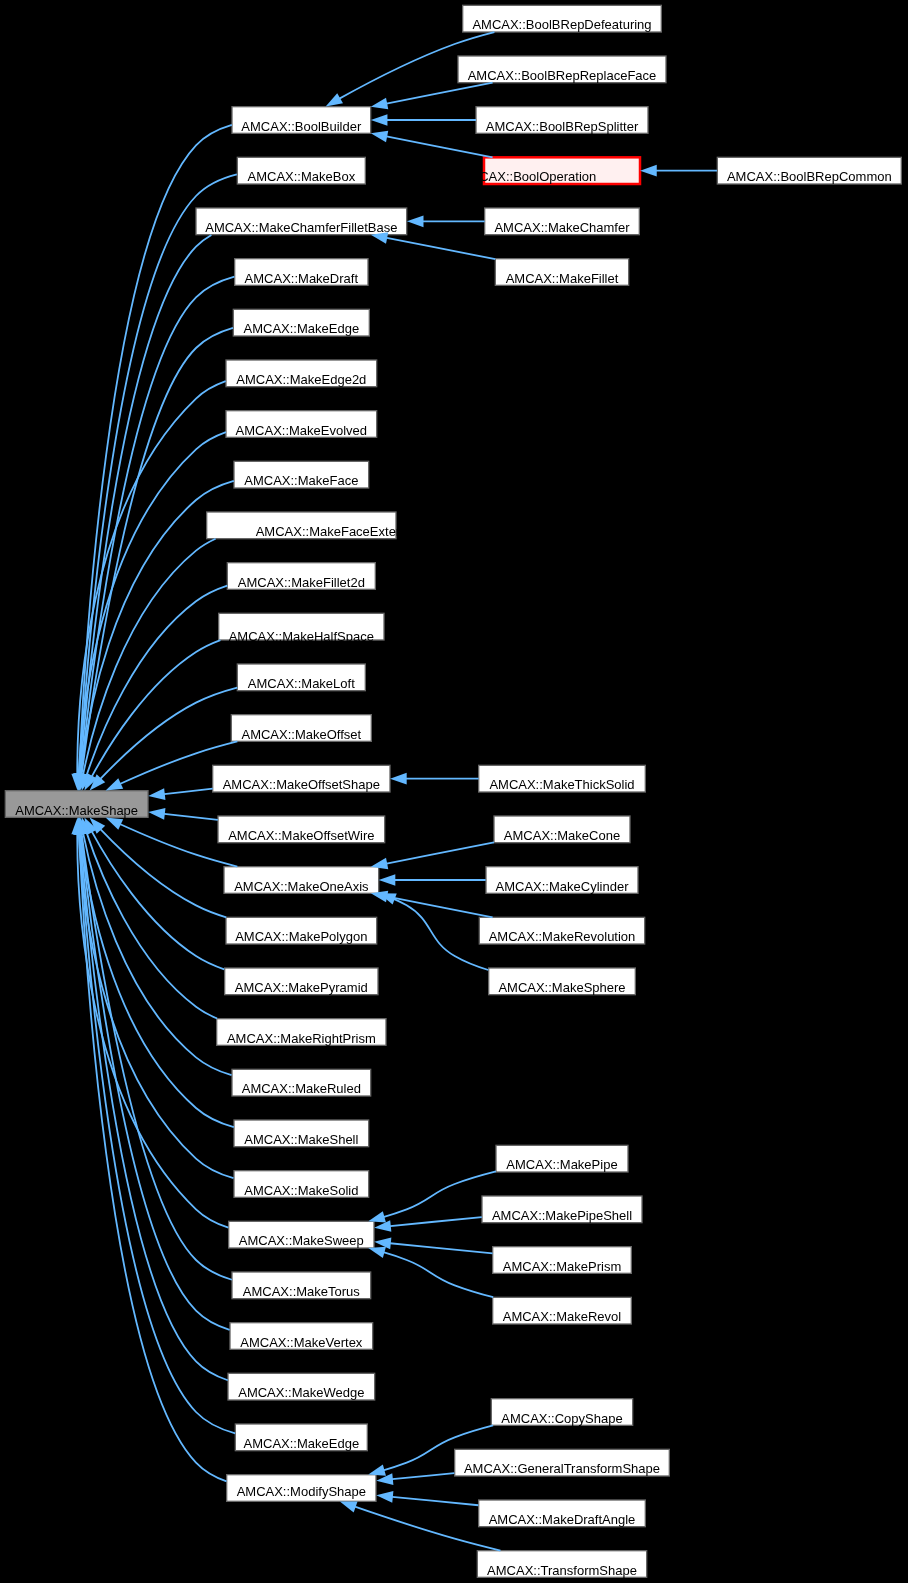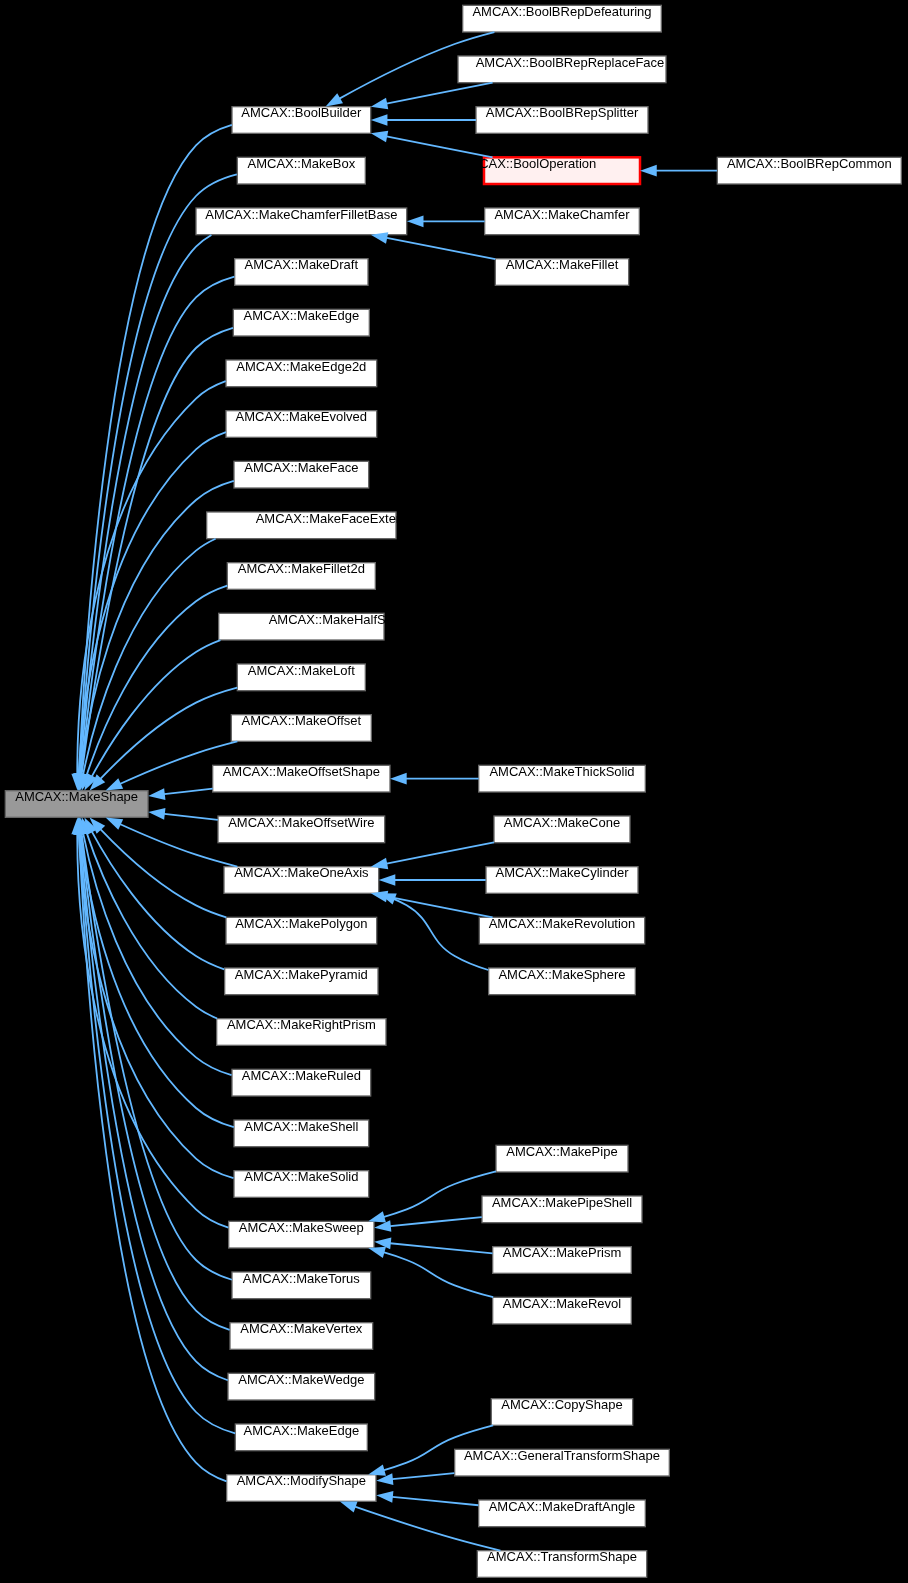--- a/index.html
+++ b/index.html
@@ -6,21 +6,21 @@
   body { background: #000; }
   #canvas {
     position: relative;
     overflow: hidden;
     font-family: "Liberation Sans", sans-serif;
   }
   #graph-svg { position: absolute; left: 0; top: 0; }
   .node {
     position: absolute;
     display: flex;
-    align-items: flex-start;
+    align-items: flex-end;
     justify-content: center;
     font-size: 13px;
     line-height: 1;
     white-space: nowrap;
     color: #000;
     cursor: pointer;
   }
   .node > span { position: relative; top: -0.5px; }
 </style>
 </head>
@@ -200,21 +200,21 @@
     </div>
     <div class="node normal" style="left: 234px; top: 461.33px; width: 134.67px; height: 26.67px;">
       <span>AMCAX::MakeFace</span>
     </div>
     <div class="node normal" style="left: 206.67px; top: 512px; width: 189.33px; height: 26.67px; padding-left: 40px;">
       <span>AMCAX::MakeFaceExtension</span>
     </div>
     <div class="node normal" style="left: 227.33px; top: 562.67px; width: 148px; height: 26.66px;">
       <span>AMCAX::MakeFillet2d</span>
     </div>
-    <div class="node normal" style="left: 218.67px; top: 613.33px; width: 165.33px; height: 30px; padding-left: 40px;">
+    <div class="node normal" style="left: 218.67px; top: 613.33px; width: 165.33px; height: 30px;">
       <span>AMCAX::MakeHalfSpace</span>
     </div>
     <div class="node normal" style="left: 237.33px; top: 664px; width: 128px; height: 26.67px;">
       <span>AMCAX::MakeLoft</span>
     </div>
     <div class="node normal" style="left: 231.33px; top: 714.67px; width: 140px; height: 26.66px;">
       <span>AMCAX::MakeOffset</span>
     </div>
     <div class="node normal" style="left: 212.67px; top: 765.33px; width: 177.33px; height: 26.67px;">
       <span>AMCAX::MakeOffsetShape</span>
@@ -257,21 +257,21 @@
     </div>
     <div class="node normal" style="left: 235.33px; top: 1424px; width: 132px; height: 26.67px;">
       <span>AMCAX::MakeEdge</span>
     </div>
     <div class="node normal" style="left: 226.67px; top: 1474.67px; width: 149.33px; height: 24px;">
       <span>AMCAX::ModifyShape</span>
     </div>
     <div class="node normal" style="left: 462.67px; top: 5.33px; width: 198.66px; height: 26.67px;">
       <span>AMCAX::BoolBRepDefeaturing</span>
     </div>
-    <div class="node normal" style="left: 458px; top: 56px; width: 208px; height: 26.67px; margin-left: 8px;">
+    <div class="node normal" style="left: 458px; top: 56px; width: 208px; height: 26.67px;">
       <span>AMCAX::BoolBRepReplaceFace</span>
     </div>
     <div class="node normal" style="left: 476px; top: 106.67px; width: 172px; height: 26.66px;">
       <span>AMCAX::BoolBRepSplitter</span>
     </div>
     <div class="node flagged" style="left: 457px; top: 157.33px; width: 142px; height: 26.67px;">
       <span>AMCAX::BoolOperation</span>
     </div>
     <div class="node normal" style="left: 717.33px; top: 157.33px; width: 184px; height: 26.67px;">
       <span>AMCAX::BoolBRepCommon</span>

